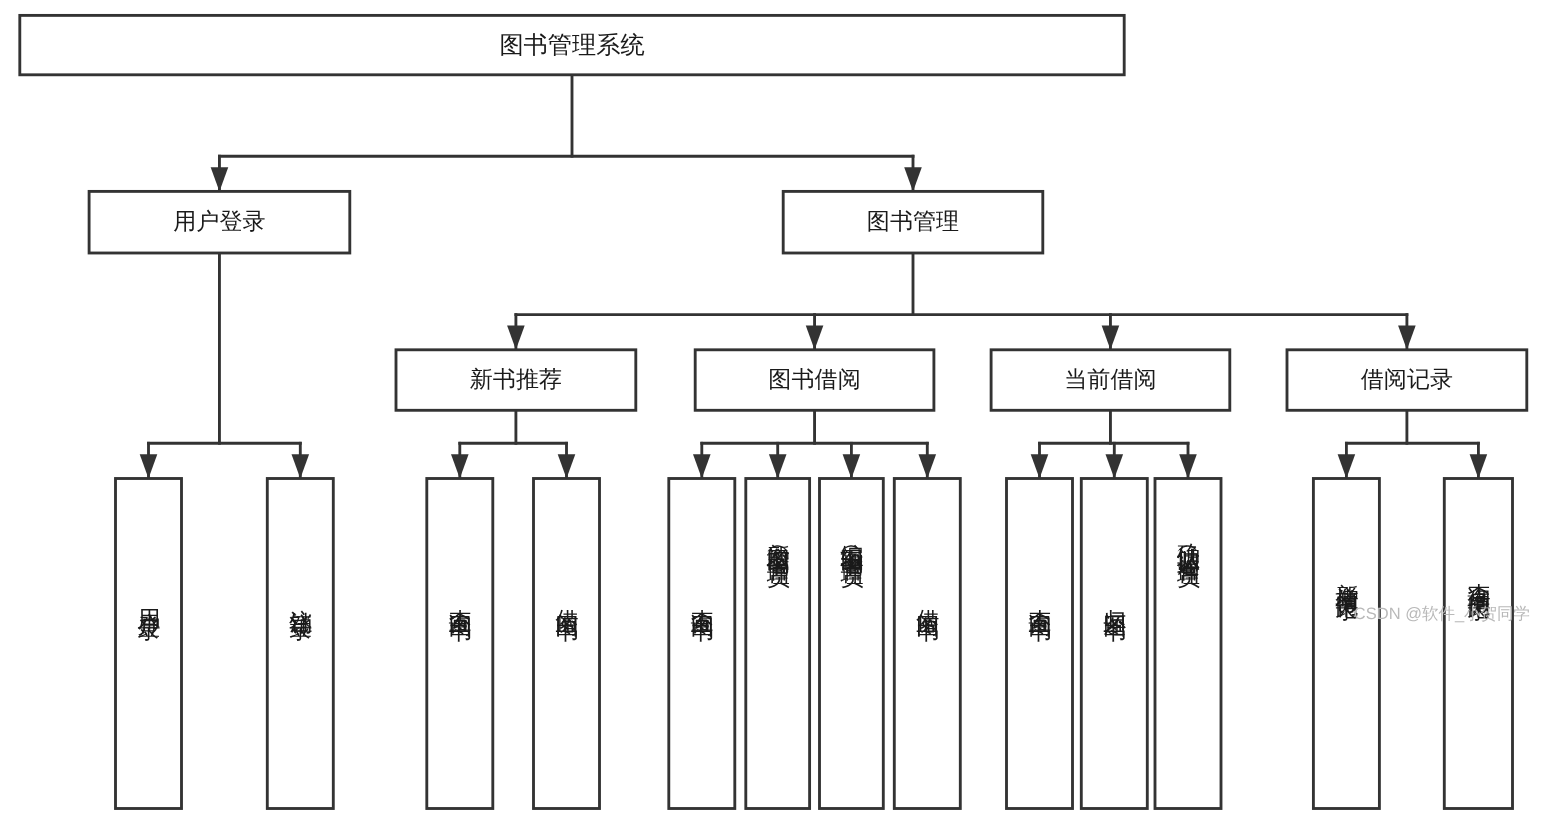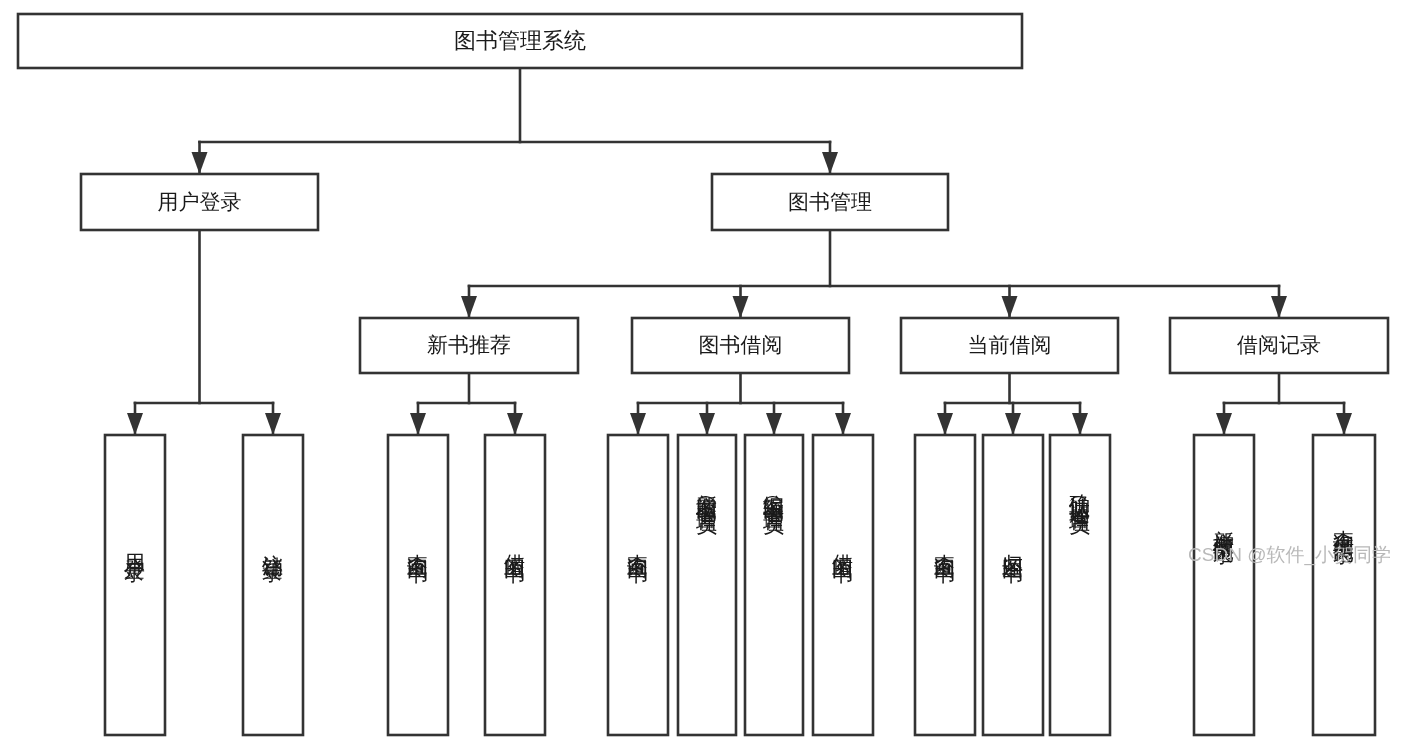--- a/index.html
+++ b/index.html
@@ -67,21 +67,21 @@
     line-height: 1;
     letter-spacing: 3px;
     color: #1a1a1a;
     white-space: nowrap;
   }
   .watermark {
     position: absolute;
     right: 14px;
     bottom: 4px;
     font-family: "Liberation Sans", "DejaVu Sans", sans-serif;
-    font-size: 19px;
+    font-size: 15px;
     color: #b9b9b9;
     white-space: nowrap;
     pointer-events: none;
     margin-left: 24px;
   }
 </style>
 </head>
 <body>
 
 <div id="diagram-root">

